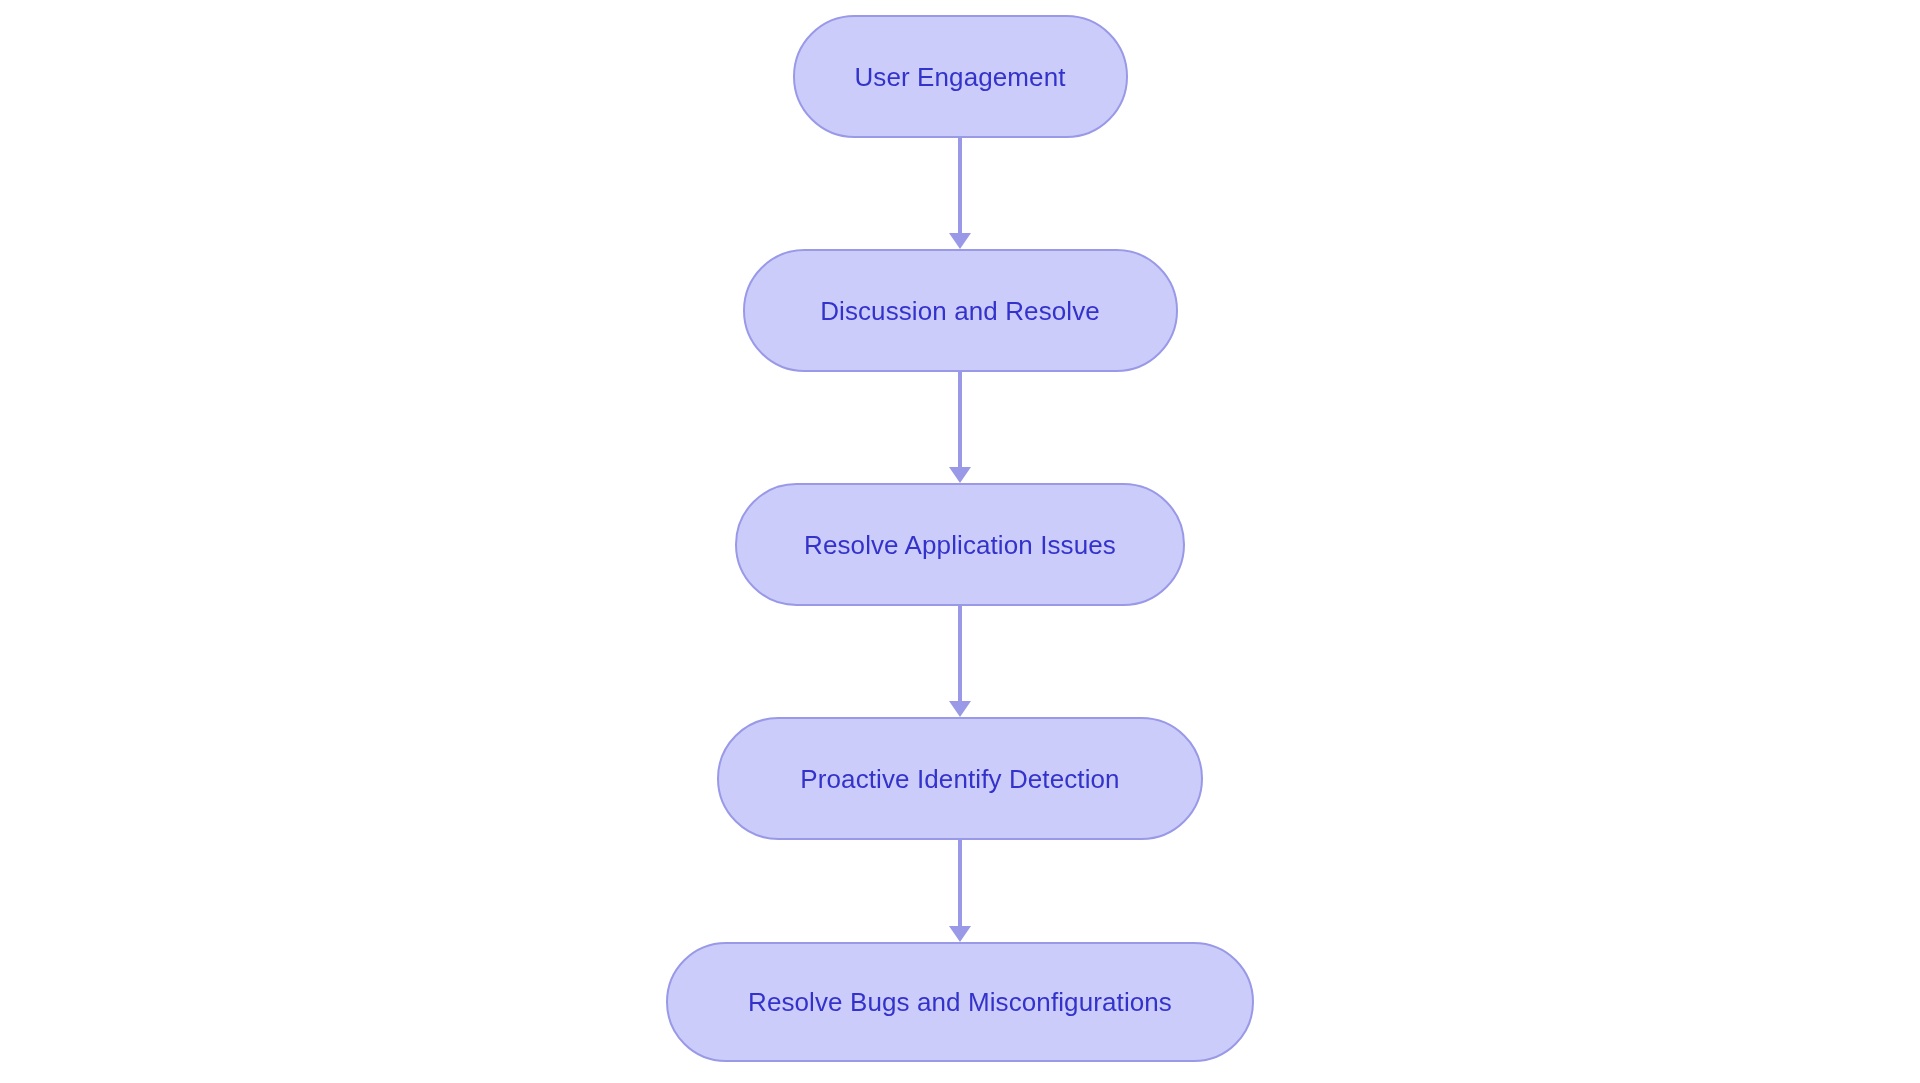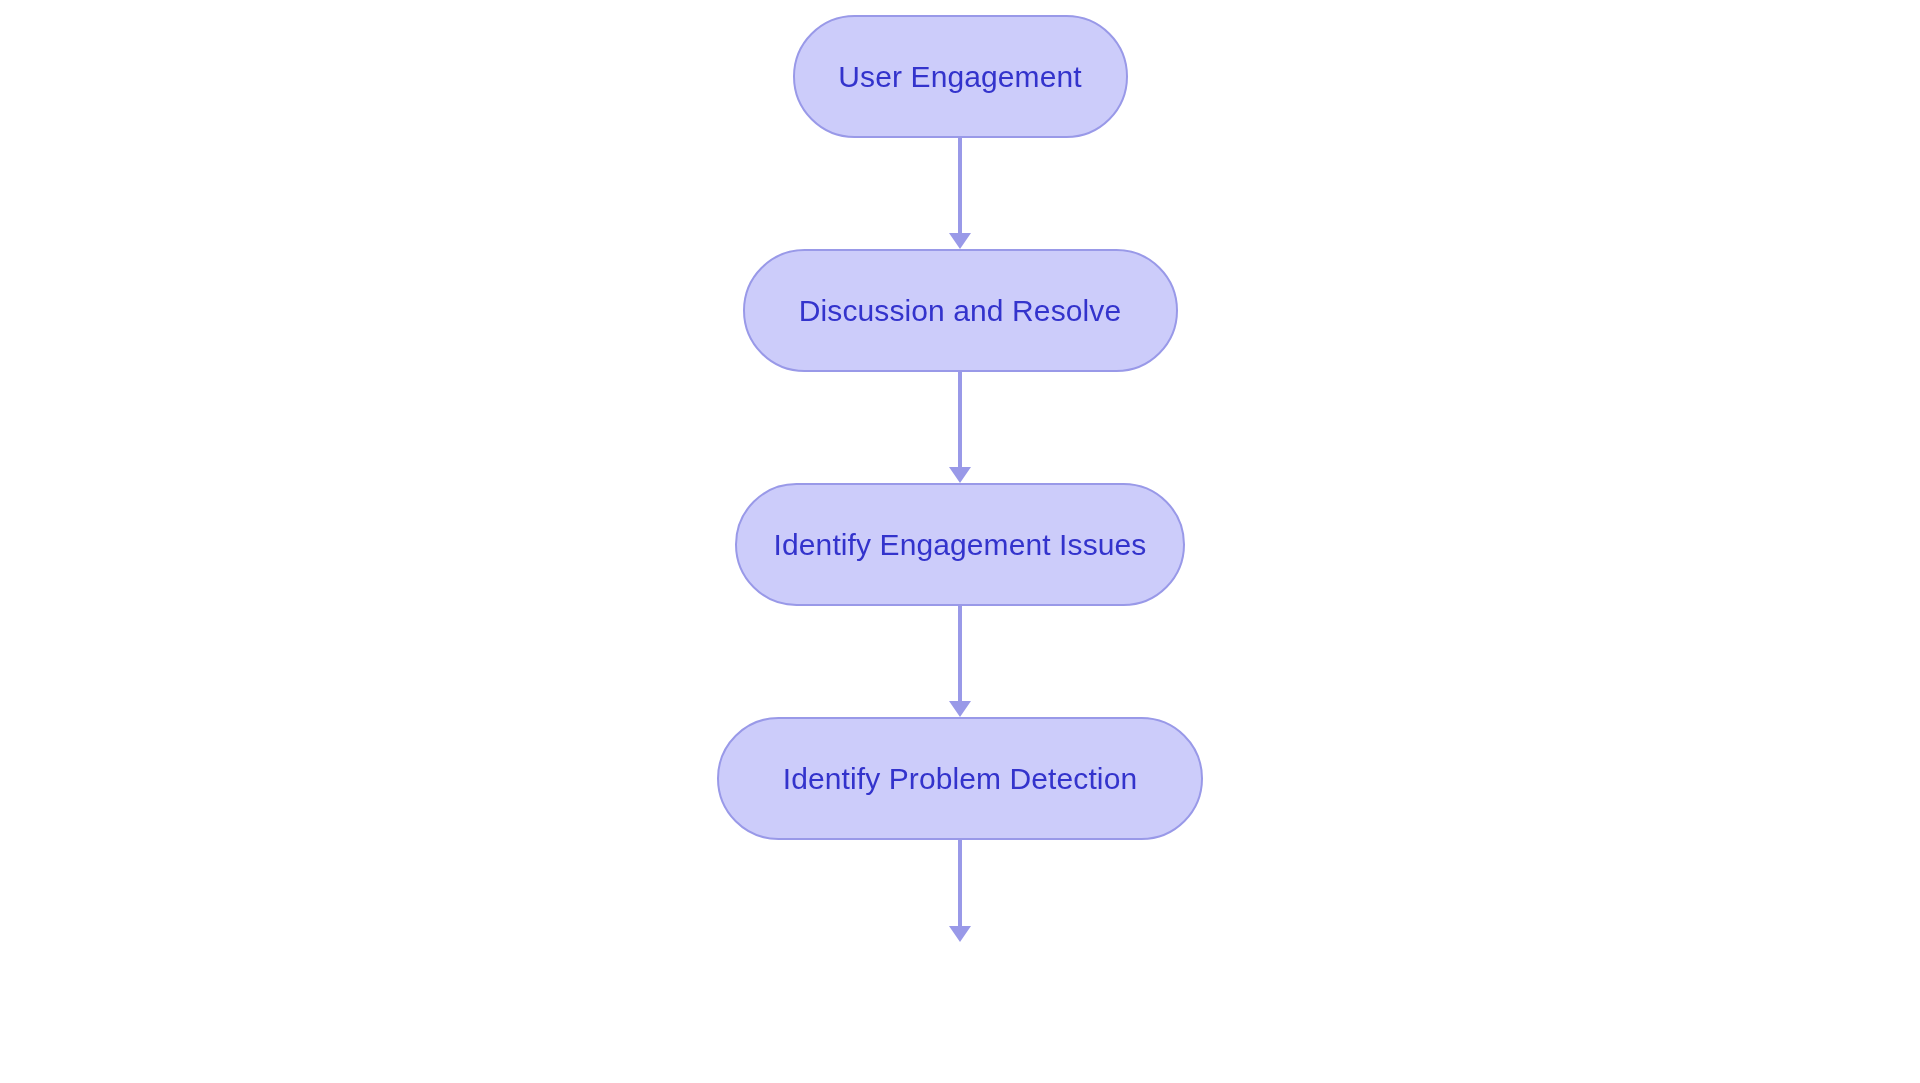--- a/index.html
+++ b/index.html
@@ -34,21 +34,21 @@
 
   .flow-node {
     box-sizing: border-box;
     display: flex;
     align-items: center;
     justify-content: center;
     background: #ccccfa;
     border: 2px solid #9999e8;
     border-radius: 9999px;
     color: #3333cc;
-    font-size: 30px;
+    font-size: 26px;
     font-family: "Liberation Sans", sans-serif;
     font-weight: 400;
     letter-spacing: 0.1px;
     white-space: nowrap;
     line-height: 1;
     padding: 0 46px;
   }
 
   .flow-node-label {
     display: block;
@@ -100,32 +100,35 @@
     <div class="flow-node" style="width:435px; height:123px;">
       <span class="flow-node-label">Discussion and Resolve</span>
     </div>
 
     <div class="flow-connector" style="height:111px;">
       <span class="conn-line" style="height:95px;"></span>
       <span class="conn-head"></span>
     </div>
 
     <div class="flow-node" style="width:450px; height:123px;">
-      <span class="flow-node-label">Identify Engagement Issues</span>
+      <span class="flow-node-label">Resolve Application Issues</span>
     </div>
 
     <div class="flow-connector" style="height:111px;">
       <span class="conn-line" style="height:95px;"></span>
       <span class="conn-head"></span>
     </div>
 
     <div class="flow-node" style="width:486px; height:123px;">
-      <span class="flow-node-label">Identify Problem Detection</span>
+      <span class="flow-node-label">Proactive Identify Detection</span>
     </div>
 
     <div class="flow-connector" style="height:102px;">
       <span class="conn-line" style="height:86px;"></span>
       <span class="conn-head"></span>
     </div>
 
+    <div class="flow-node" style="width:588px; height:120px;">
+      <span class="flow-node-label">Resolve Bugs and Misconfigurations</span>
+    </div>
 
   </div>
 </div>
 
 </body></html>

